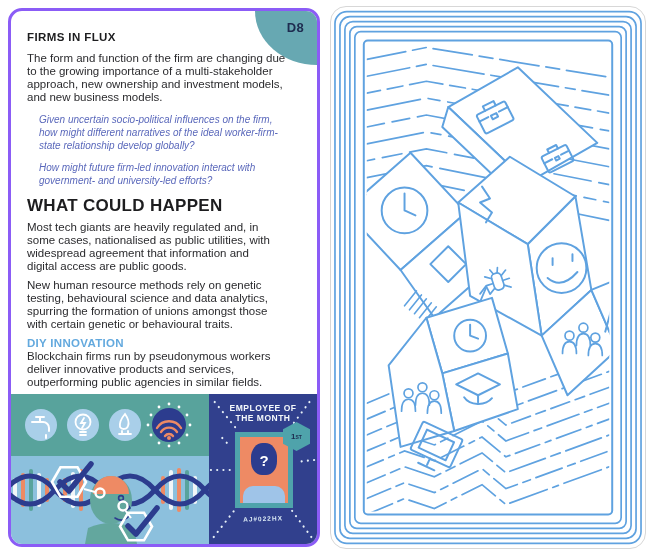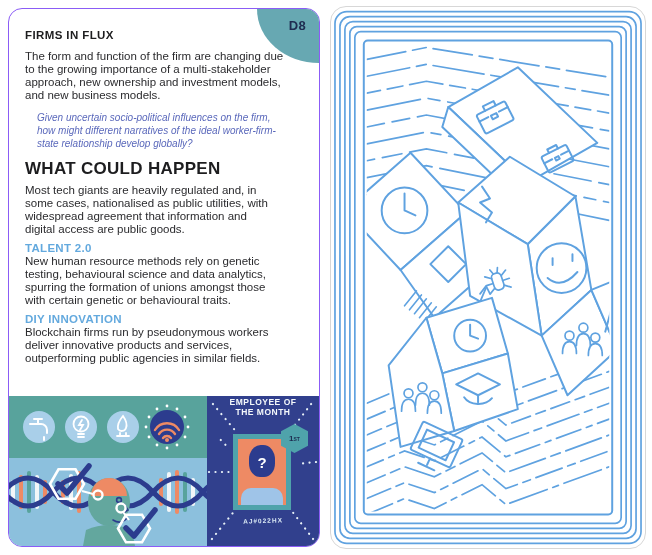--- a/index.html
+++ b/index.html
@@ -2,21 +2,21 @@
 <html><head>
 <meta charset="utf-8">
 <style>
   * { margin:0; padding:0; box-sizing:border-box; }
   html,body { width:652px; height:555px; background:#ffffff; font-family:"Liberation Sans", sans-serif; }
   .stage { position:relative; width:652px; height:555px; background:#ffffff; overflow:hidden; }
 
   
   .card-front {
     position:absolute; left:8px; top:8px; width:312px; height:539px;
-    background:#ffffff; border:1px solid #8b5cf6; border-radius:14px; overflow:hidden;
+    background:#ffffff; border:3px solid #8b5cf6; border-radius:14px; overflow:hidden;
   }
   .badge-d8 {
     position:absolute; top:0; right:0; width:62px; height:54px;
     background:#67a8b2; border-bottom-left-radius:100%;
   }
   .badge-d8 span {
     position:absolute; top:9px; right:13px; font-size:13px; font-weight:bold; color:#1e2c50; letter-spacing:0.3px;
   }
   .front-text { position:absolute; left:16px; top:20px; width:264px; color:#2b2b2e; }
   .front-title { font-size:11.5px; font-weight:bold; color:#1d1d1f; letter-spacing:0.4px; margin-bottom:9px; }
@@ -26,21 +26,21 @@
   .scenario-label { font-size:11.5px; font-weight:bold; color:#63a9de; letter-spacing:0.3px; margin-bottom:1px; }
   .scenario-text { font-size:11.5px; line-height:13px; margin-bottom:6px; width:248px; }
 
   
   .front-illo { position:absolute; left:0; bottom:0; width:100%; height:150px; display:flex; }
   .illo-left { position:relative; width:198px; height:150px; flex:0 0 198px; }
   .illo-left svg { display:block; width:100%; height:100%; }
   .illo-right { position:relative; flex:1; height:150px; background:#31408d; overflow:hidden; }
   .illo-right svg.rays { position:absolute; left:0; top:0; width:100%; height:100%; }
   .emp-title {
-    position:absolute; top:1px; left:0; width:100%; text-align:center;
+    position:absolute; top:9px; left:0; width:100%; text-align:center;
     color:#f4f8fb; font-weight:bold; font-size:8.5px; letter-spacing:0.5px; line-height:10px;
   }
   .emp-portrait {
     position:absolute; left:26px; top:38px; width:58px; height:76px;
     background:#ee8a64; border:5px solid #4fa3ab;
   }
   .emp-head {
     position:absolute; left:50%; top:6px; transform:translateX(-50%);
     width:26px; height:32px; background:#2c3c8e; border-radius:45% 45% 42% 42%;
   }
@@ -75,27 +75,27 @@
 
   <div class="card-front">
     <div class="badge-d8">
       <span>D8</span>
     </div>
 
     <div class="front-text">
       <div class="front-title">FIRMS IN FLUX</div>
       <p class="front-intro">The form and function of the firm are changing due to the growing importance of a multi-stakeholder approach, new ownership and investment models, and new business models.</p>
       <p class="front-q">Given uncertain socio-political influences on the firm, how might different narratives of the ideal worker-firm-state relationship develop globally?</p>
+      <p class="front-q">How might future firm-led innovation interact with government- and university-led efforts?</p>
       <div class="front-wch">WHAT COULD HAPPEN</div>
 
       <div>
         <p class="scenario-text">Most tech giants are heavily regulated and, in some cases, nationalised as public utilities, with widespread agreement that information and digital access are public goods.</p>
       </div>
       <div>
-        <div class="scenario-label">TALENT 2.0</div>
         <p class="scenario-text">New human resource methods rely on genetic testing, behavioural science and data analytics, spurring the formation of unions amongst those with certain genetic or behavioural traits.</p>
       </div>
       <div>
         <div class="scenario-label">DIY INNOVATION</div>
         <p class="scenario-text">Blockchain firms run by pseudonymous workers deliver innovative products and services, outperforming public agencies in similar fields.</p>
       </div>
     </div>
 
     <div class="front-illo">
       <div class="illo-left">

